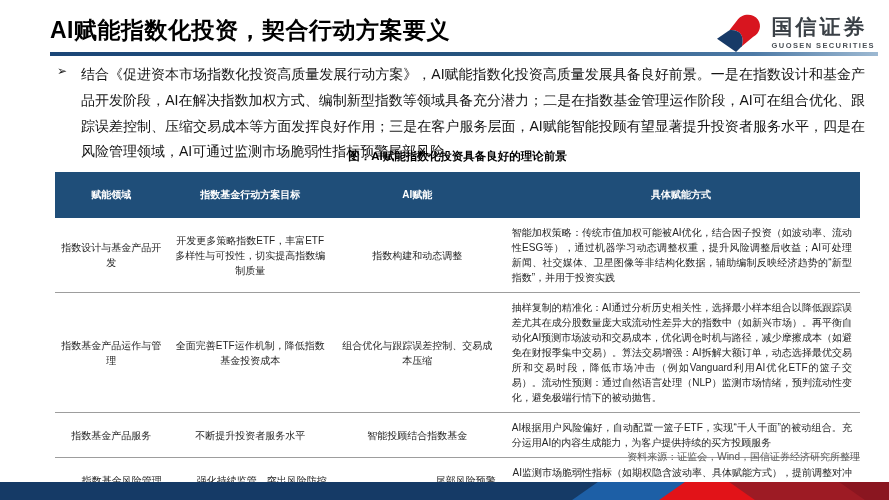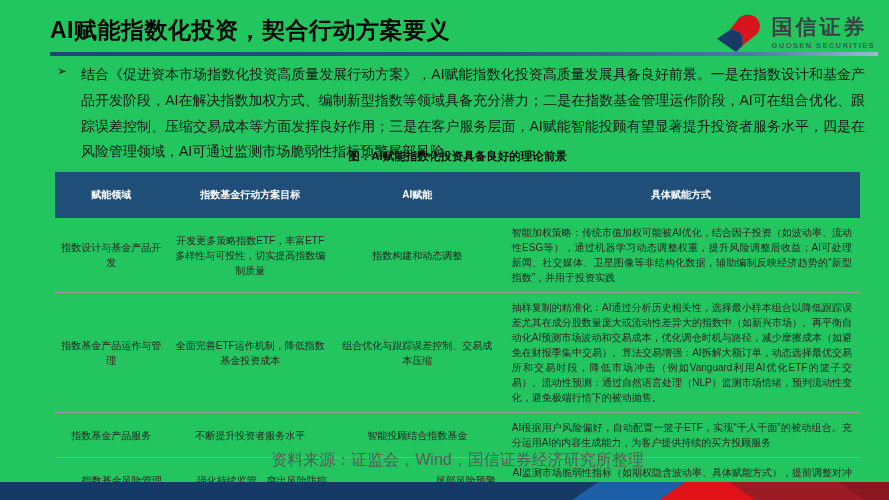--- a/index.html
+++ b/index.html
@@ -1,20 +1,20 @@
 <!DOCTYPE html>
 <html><head>
 <meta charset="utf-8">
 <style>
   * { box-sizing: border-box; margin: 0; padding: 0; }
   html, body { background: #e9e9e9; }
   body { font-family: "Liberation Sans", "DejaVu Sans", sans-serif; }
   .slide {
     position: relative; width: 889px; height: 500px;
-    background: #22c55e; overflow: hidden; margin: 0 auto;
+    background: #ffffff; overflow: hidden; margin: 0 auto;
   }
   
   .page-title {
     position: absolute; left: 50px; top: 15px;
     font-size: 23px; font-weight: 700; color: #000;
     letter-spacing: 0.5px; white-space: nowrap;
   }
   .title-rule {
     position: absolute; left: 50px; right: 11px; top: 52px; height: 4px;
     background: linear-gradient(90deg, #1b4677 0%, #27557f 55%, #4d7aa6 85%, #9db9d2 100%);
@@ -55,21 +55,21 @@
   }
   tbody td {
     font-size: 10px; color: #262626; padding: 7px 6px;
     border-bottom: 1px solid #9d9d9d; vertical-align: middle; line-height: 1.5;
   }
   tbody tr:last-child td { border-bottom: 1.5px solid #8a8a8a; text-align: right; }
   td.center { text-align: center; }
   td.detail { text-align: left; padding-left: 10px; padding-right: 8px; text-align: justify; }
   .source-note {
     position: absolute; top: 450px; left: 55px; width: 805px;
-    text-align: center; font-size: 16px; color: #595959;
+    text-align: right; font-size: 10px; color: #595959;
   }
   
   .footer-bar {
     position: absolute; left: 0; right: 0; bottom: 0; height: 18px;
     background: #153a66; overflow: hidden;
   }
   .disclaimer {
     position: absolute; left: 50px; top: 50%; transform: translateY(-50%);
     color: #ffffff; font-size: 10px; letter-spacing: 0.5px; z-index: 5;
   }

